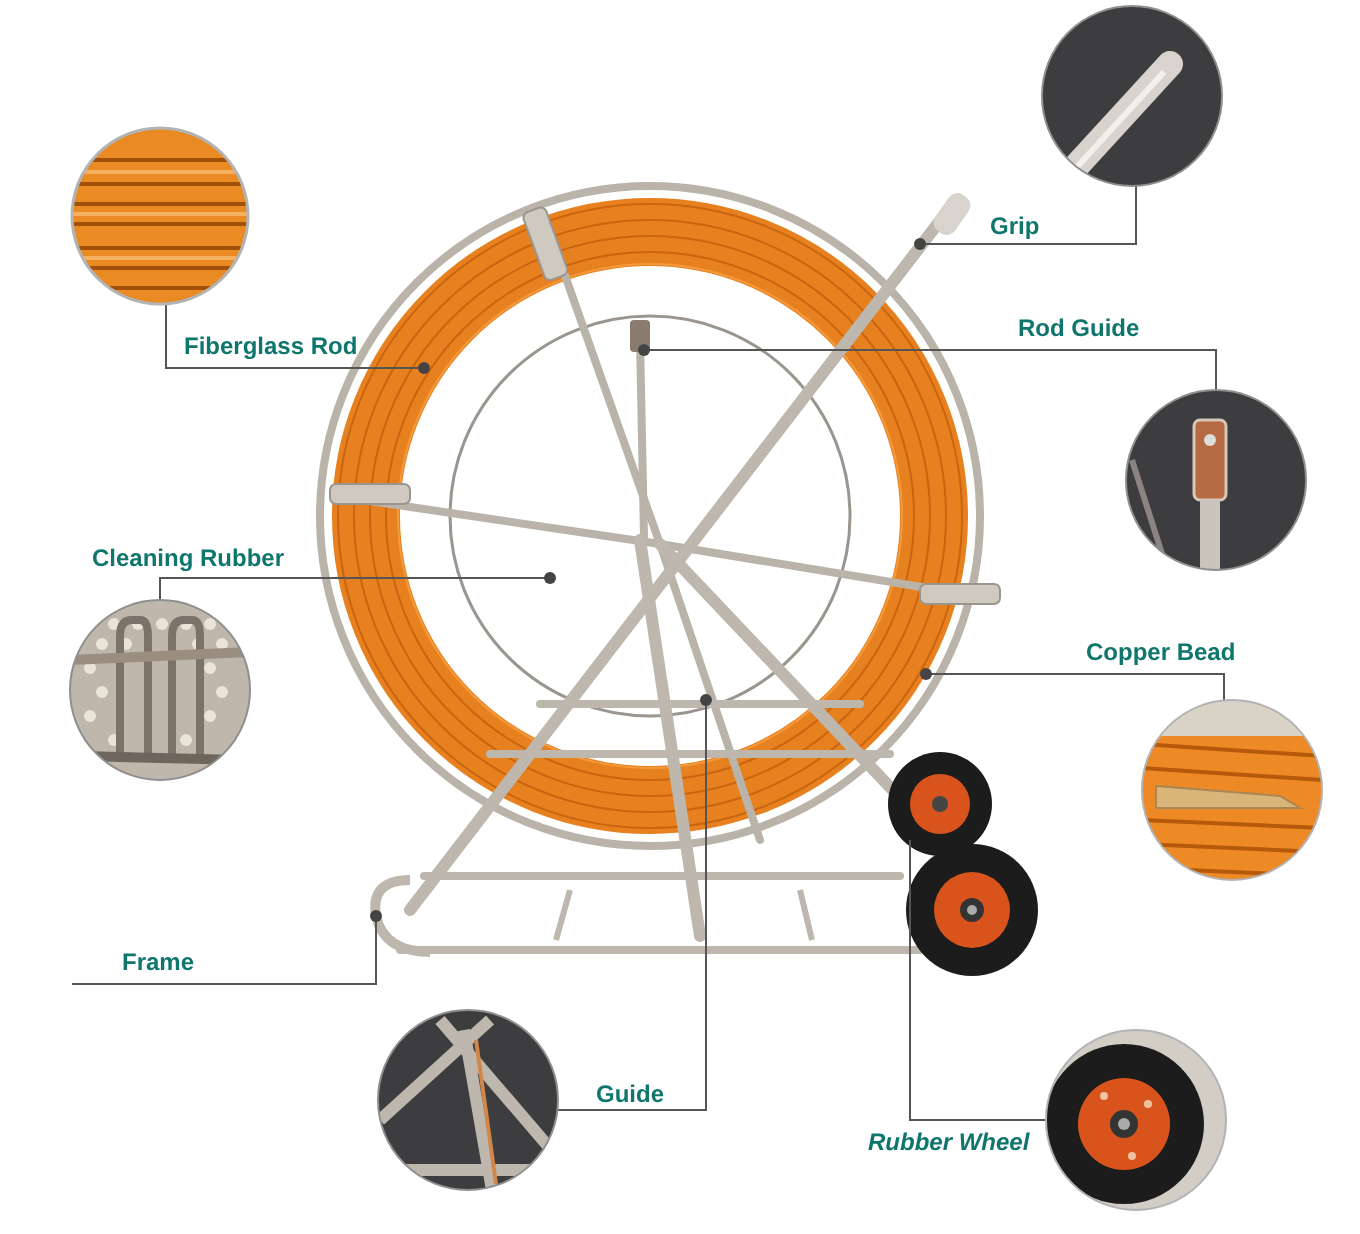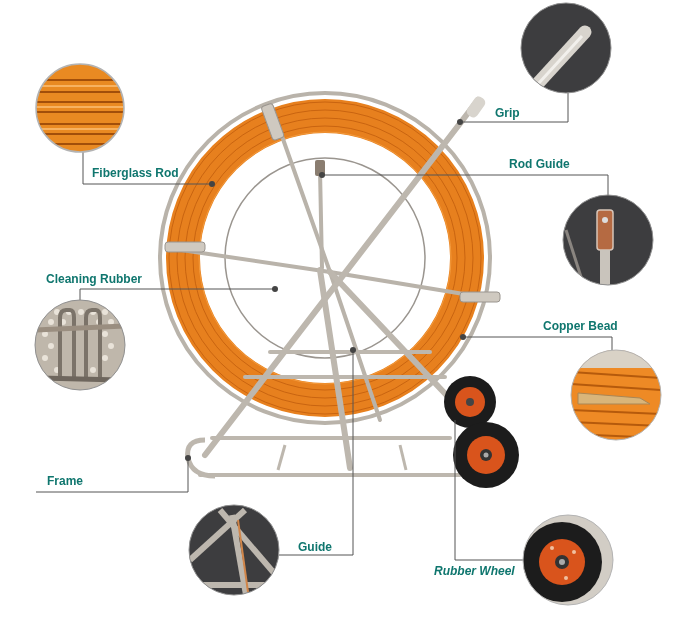--- a/index.html
+++ b/index.html
@@ -236,16 +236,16 @@
     </g>
     <circle cx="568" cy="560" r="45" fill="none" stroke="#b3b3b3" stroke-width="1"></circle>
   </g>
 </svg>
 
 <div class="label" style="left:92px;top:166px;">Fiberglass Rod</div>
 <div class="label" style="left:495px;top:106px;">Grip</div>
 <div class="label" style="left:509px;top:157px;">Rod Guide</div>
 <div class="label" style="left:46px;top:272px;">Cleaning Rubber</div>
 <div class="label" style="left:519px;top:319px;margin-left:24px;">Copper Bead</div>
-<div class="label" style="left:47px;top:474px;">Frame</div>
+<div class="label" style="left:61px;top:474px;">Frame</div>
 <div class="label" style="left:298px;top:540px;">Guide</div>
 <div class="label" style="left:434px;top:564px;font-style:italic;">Rubber Wheel</div>
 </div>
 
 </body></html>

